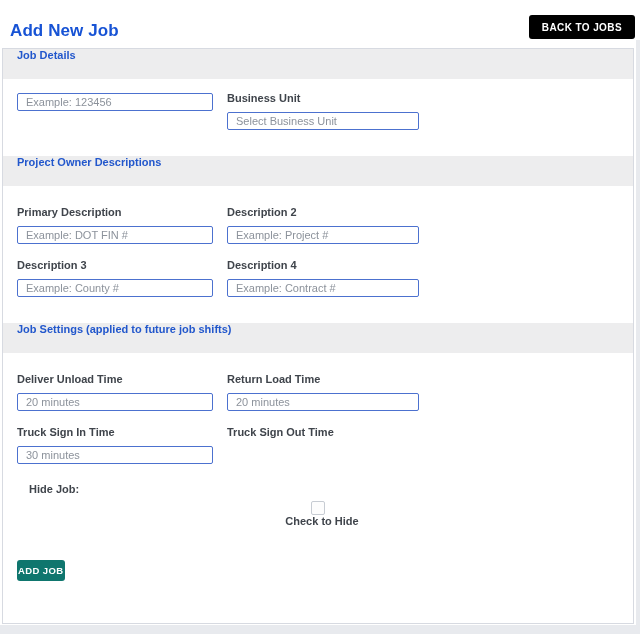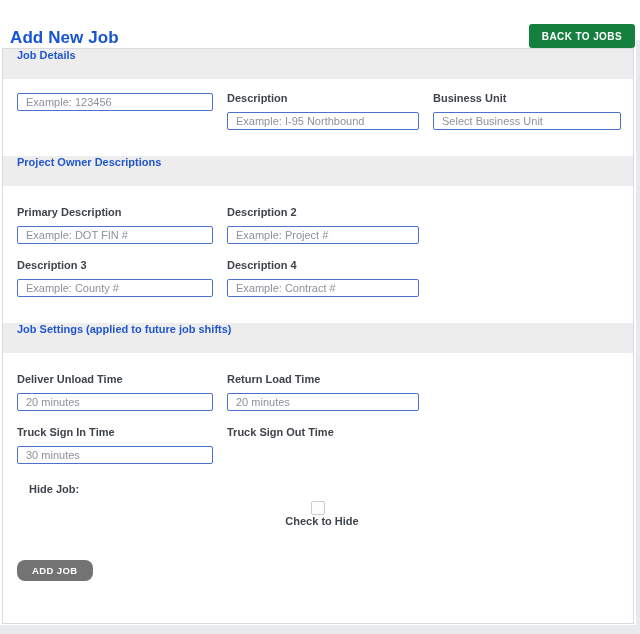--- a/index.html
+++ b/index.html
@@ -5,36 +5,36 @@
   * { box-sizing: border-box; margin: 0; padding: 0; }
   html, body { width: 640px; height: 634px; overflow: hidden; }
   body {
     font-family: "Liberation Sans", sans-serif;
     background: #ffffff;
     position: relative;
   }
   
   .top-header {
     height: 48px;
-    padding: 6px 5px 0 10px;
+    padding: 20px 5px 0 10px;
     display: flex;
     justify-content: space-between;
-    align-items: flex-end;
+    align-items: flex-start;
     background: #ffffff;
     gap: 12px;
   }
   .page-title {
     font-size: 17px;
     font-weight: bold;
     color: #1753d5;
     letter-spacing: 0.1px;
     padding-top: 1px;
   }
   .back-btn {
-    background: #15803d;
+    background: #000000;
     color: #ffffff;
     border: none;
     font-family: "Liberation Sans", sans-serif;
     font-size: 10px;
     font-weight: bold;
     letter-spacing: 0.4px;
     height: 24px;
     padding: 0 13px;
     border-radius: 3px;
     cursor: pointer;
@@ -111,30 +111,30 @@
   }
   .check-label {
     font-size: 11px;
     font-weight: bold;
     color: #3f444b;
     margin-left: 8px;
   }
   
   .submit-wrap { margin-top: 33px; }
   .add-job-btn {
-    background: #737373;
+    background: #0f766e;
     color: #ffffff;
     border: none;
     font-family: "Liberation Sans", sans-serif;
     font-size: 9.5px;
     font-weight: bold;
     letter-spacing: 0.4px;
     height: 21px;
-    padding: 0 15px;
-    border-radius: 8px;
+    padding: 0 1px;
+    border-radius: 3px;
     cursor: pointer;
   }
   
   .bottom-strip {
     position: absolute;
     left: 0; right: 0; bottom: 0;
     height: 9px;
     background: #e8eaee;
   }
   .right-strip {
@@ -156,24 +156,20 @@
 
   <div class="section-bar">
     <span>Job Details</span>
   </div>
   <div class="section-body">
     <div class="row">
       <div class="field">
         <input type="text" placeholder="Example: 123456" style="">
       </div>
       <div class="field">
-        <label>Description</label>
-        <input type="text" placeholder="Example: I-95 Northbound" style="">
-      </div>
-      <div class="field">
         <label>Business Unit</label>
         <input type="text" placeholder="Select Business Unit" style="">
       </div>
     </div>
   </div>
 
   <div class="section-bar">
     <span>Project Owner Descriptions</span>
   </div>
   <div class="section-body pad-lg">

